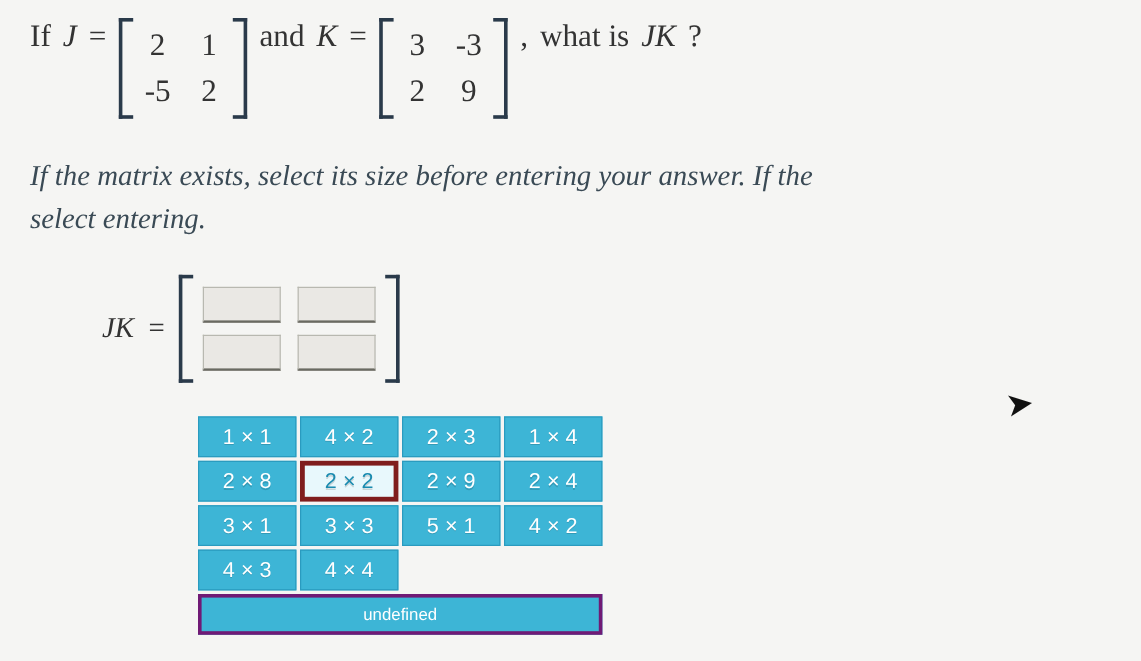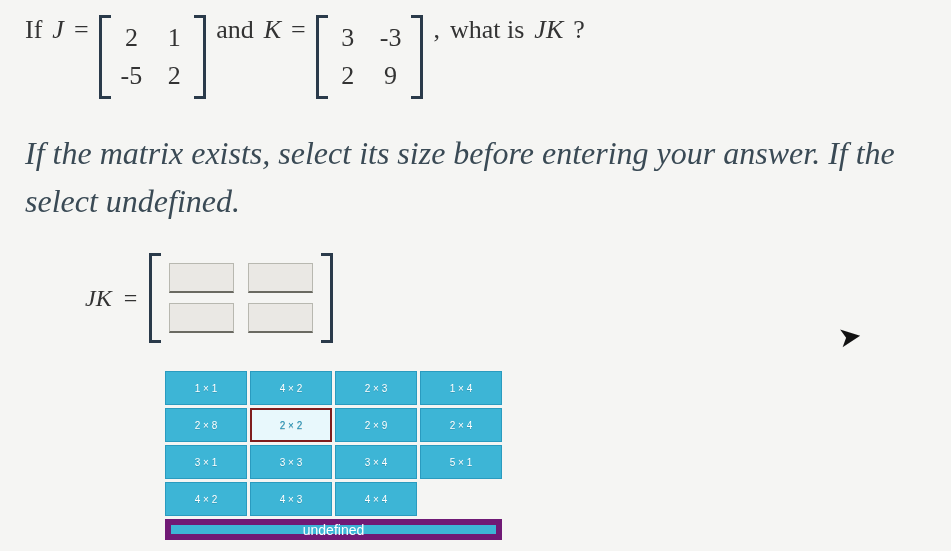--- a/index.html
+++ b/index.html
@@ -38,21 +38,21 @@
     .matrix-body {
       display: grid;
       grid-template-columns: auto auto;
       gap: 8px 22px;
       padding: 8px 10px;
       font-size: 26px;
     }
     .matrix-body span { text-align: center; min-width: 20px; }
     .instruction {
       font-style: italic;
-      font-size: 32px;
+      font-size: 24px;
       color: #3a4a55;
       line-height: 1.5;
       margin-bottom: 28px;
     }
     .answer-row {
       display: flex;
       align-items: center;
       gap: 12px;
       margin-left: 60px;
       font-size: 24px;
@@ -76,45 +76,45 @@
       display: grid;
       grid-template-columns: repeat(4, 82px);
       grid-auto-rows: 34px;
       gap: 3px;
       width: fit-content;
     }
     .size-btn {
       background: #3db5d6;
       color: #fff;
       font-family: Verdana, Arial, sans-serif;
-      font-size: 10px;
+      font-size: 18px;
       display: flex;
       align-items: center;
       justify-content: center;
       border: 1px solid #2a9bbf;
       cursor: pointer;
       text-shadow: 0 1px 0 rgba(0,0,0,0.15);
     }
     .size-btn.selected {
       background: #e8f8fc;
       color: #1a8baf;
-      border: 2px solid #7f1d1d;
+      border: 4px solid #7f1d1d;
     }
     .undefined-btn {
       grid-column: 1 / span 4;
       background: #3db5d6;
       color: #fff;
       font-family: Verdana, Arial, sans-serif;
       font-size: 14px;
       display: flex;
       align-items: center;
       justify-content: center;
-      border: 6px solid #701a75;
+      border: 3px solid #701a75;
       cursor: pointer;
-      height: 21px;
+      height: 34px;
     }
     .cursor {
       position: absolute;
       right: 90px;
       top: 320px;
       font-size: 28px;
       color: #111;
       transform: rotate(-8deg);
     }
   </style>
@@ -153,21 +153,21 @@
   </span>
 
   <span>,</span>
   <span>what is</span>
   <span class="var">JK</span>
     <span>?</span>
 </div>
 
 <div class="instruction">
   <div>If the matrix exists, select its size before entering your answer. If the</div>
-  <div>select undefined.</div>
+  <div>select entering.</div>
 </div>
 
 <div class="answer-row">
   <span>JK</span>
   <span style="font-style:normal">=</span>
   <span class="matrix answer-matrix">
     <span class="bracket left"></span>
     <span class="matrix-body">
       <span class="input-cell"></span>
       <span class="input-cell"></span>
@@ -183,21 +183,20 @@
       <div class="size-btn">1 × 1</div>
       <div class="size-btn">4 × 2</div>
       <div class="size-btn">2 × 3</div>
       <div class="size-btn">1 × 4</div>
       <div class="size-btn">2 × 8</div>
       <div class="size-btn selected">2 × 2</div>
       <div class="size-btn">2 × 9</div>
       <div class="size-btn">2 × 4</div>
       <div class="size-btn">3 × 1</div>
       <div class="size-btn">3 × 3</div>
-      <div class="size-btn">3 × 4</div>
       <div class="size-btn">5 × 1</div>
       <div class="size-btn">4 × 2</div>
       <div class="size-btn">4 × 3</div>
       <div class="size-btn">4 × 4</div>
       <div class="undefined-btn">undefined</div>
     </div>
 </div>
 
 <div class="cursor">➤</div>
 

